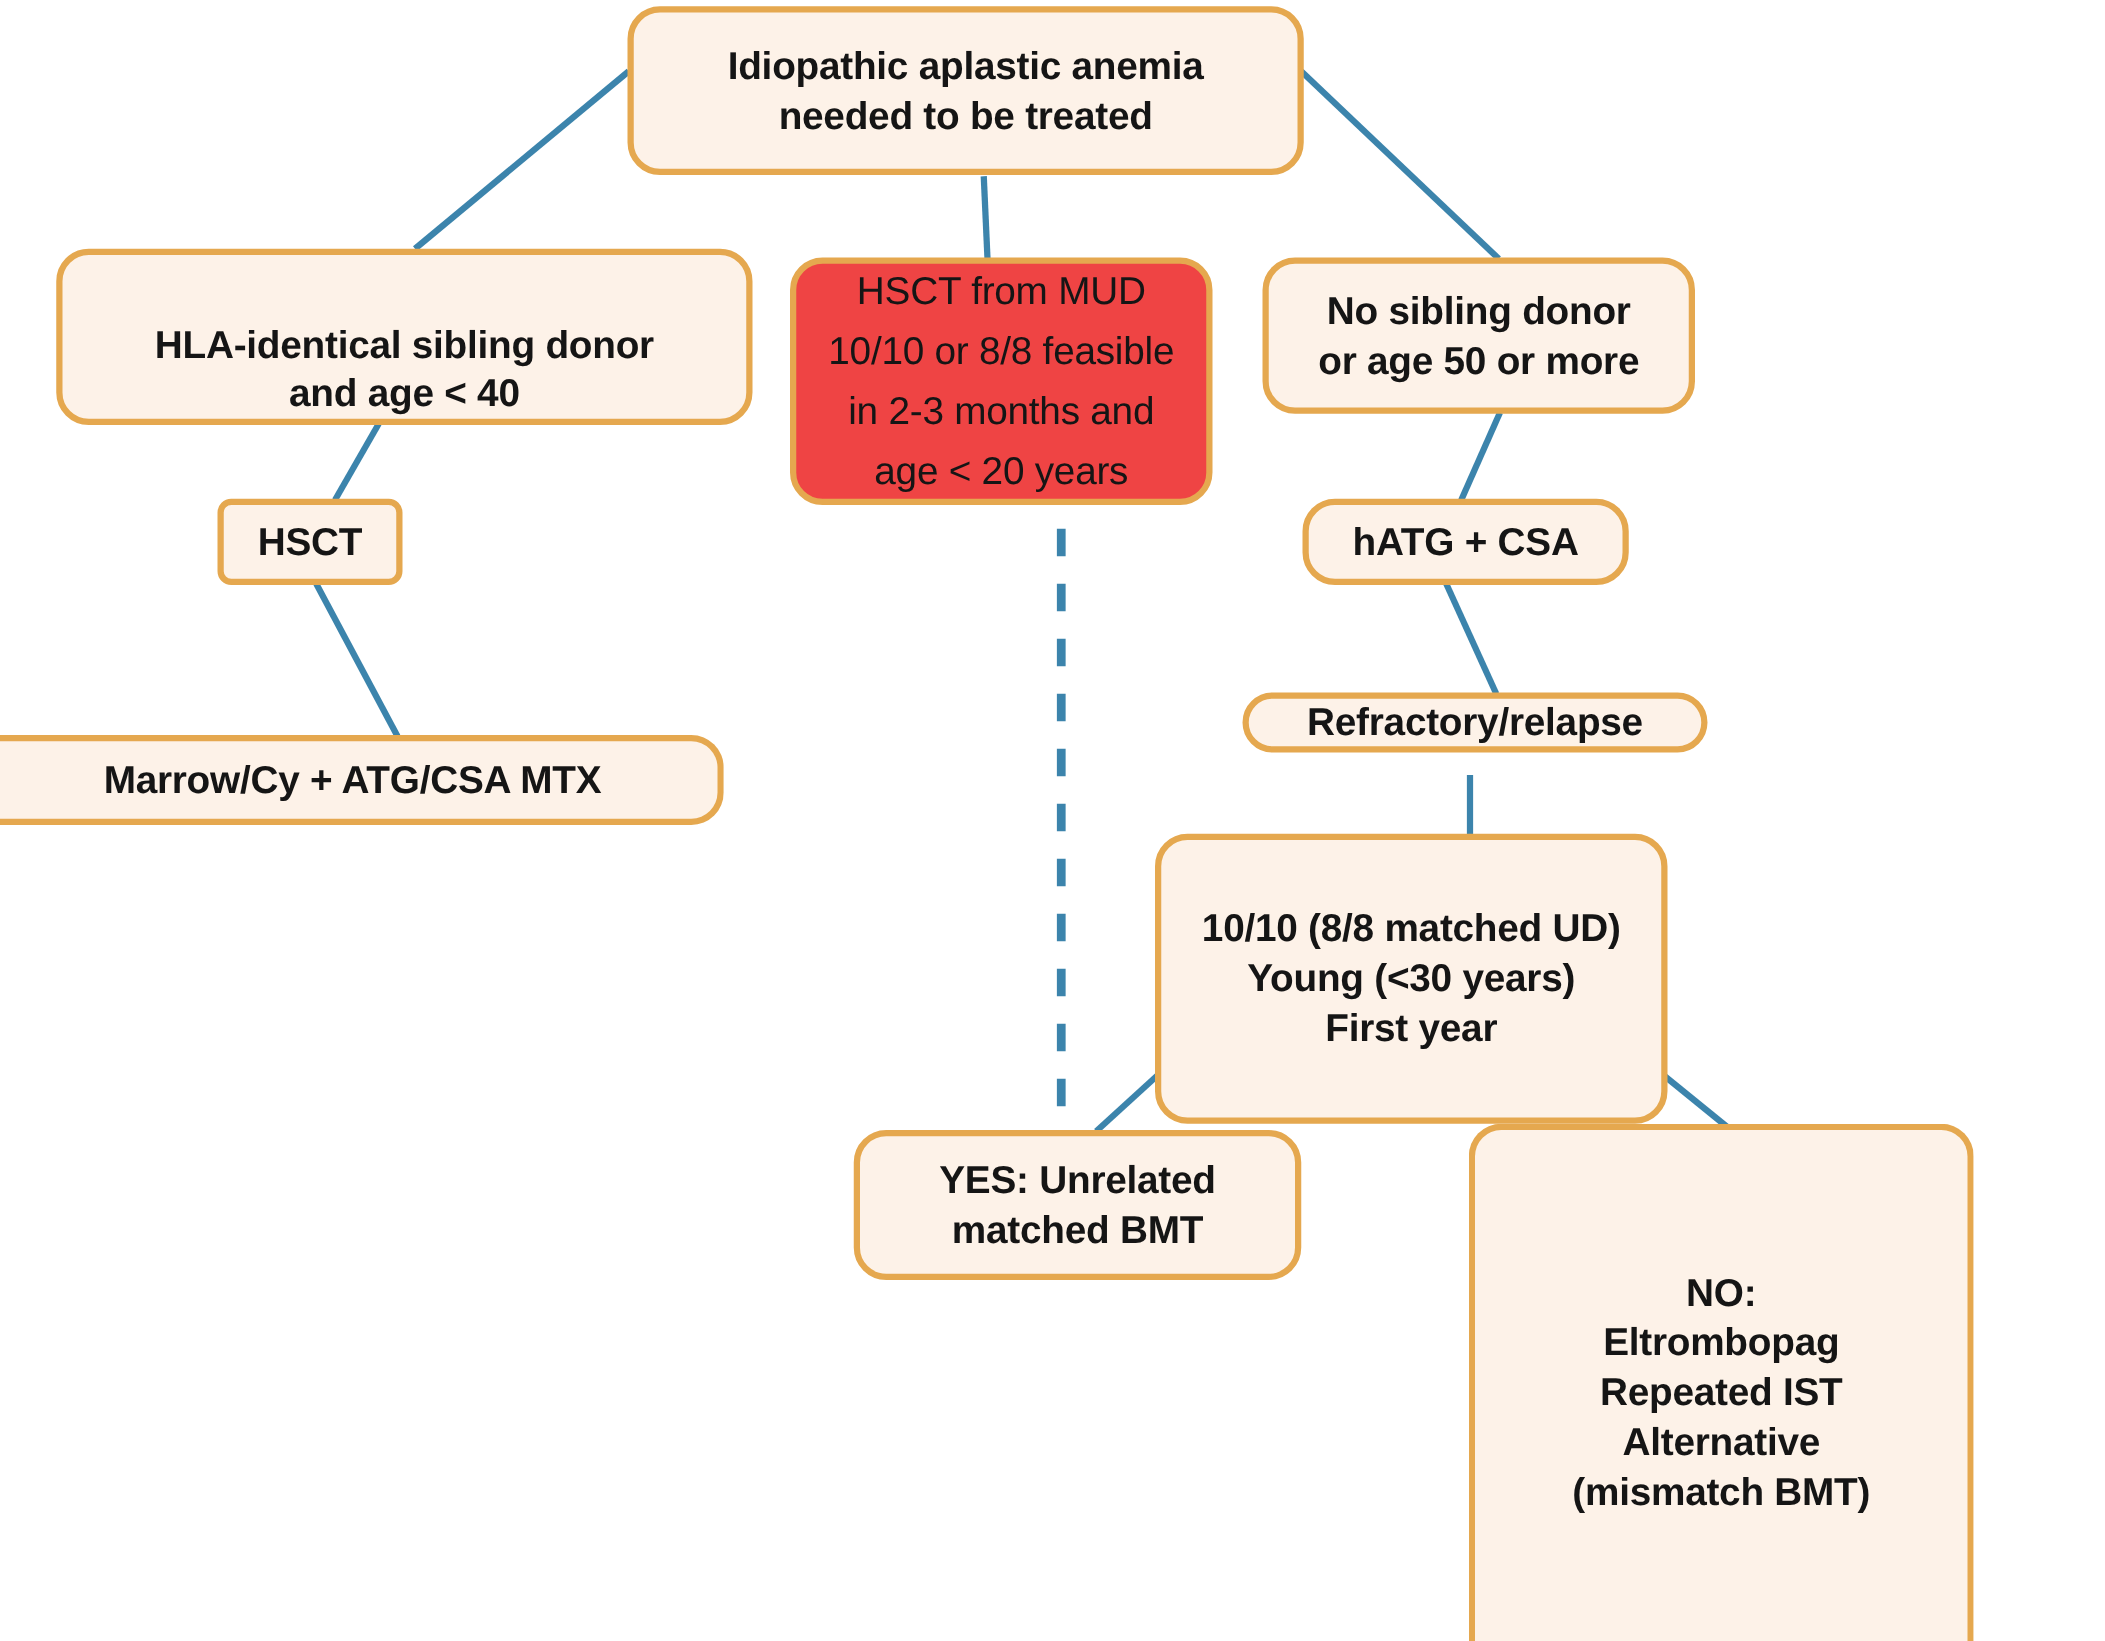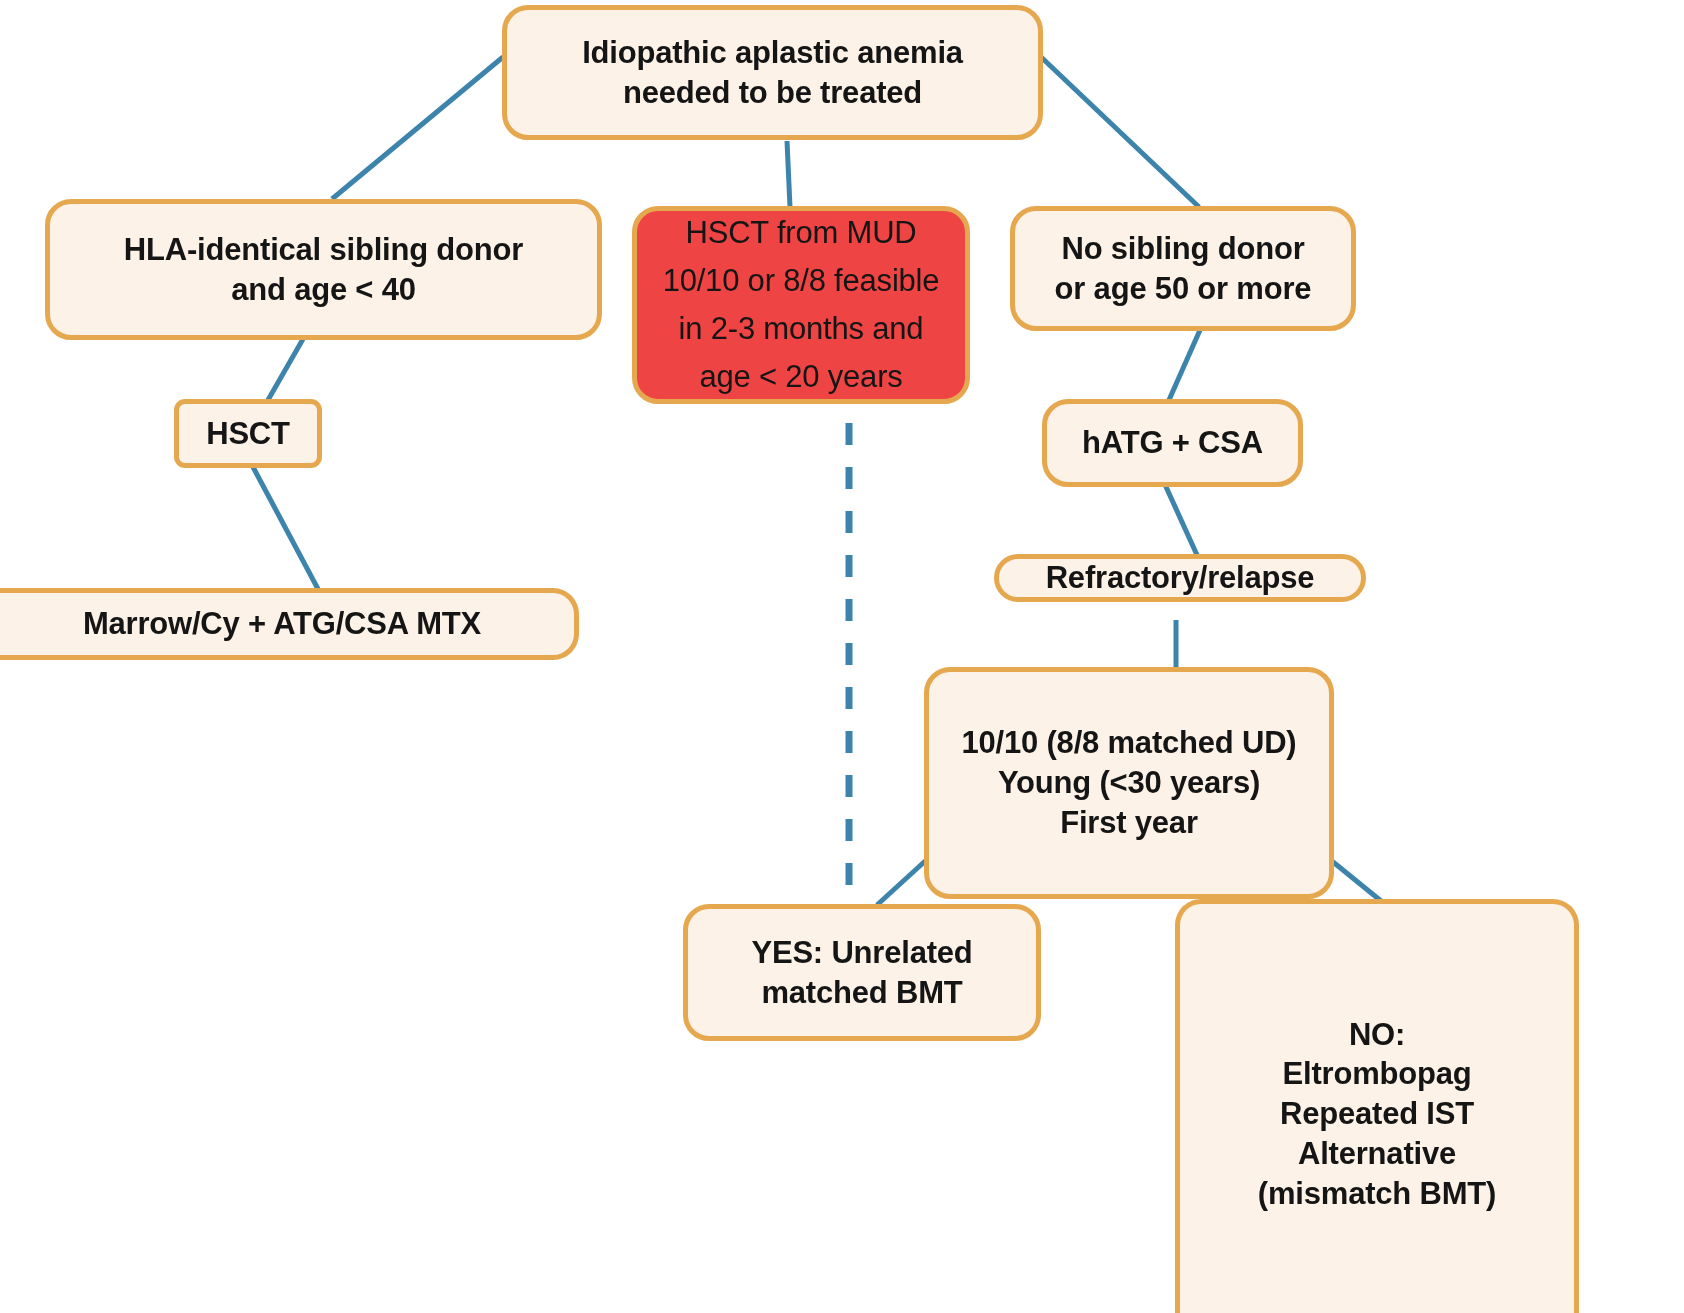--- a/index.html
+++ b/index.html
@@ -76,52 +76,52 @@
       <line x1="1157" y1="467" x2="1197" y2="555" stroke="#3C84AC" stroke-width="5"></line>
       <line x1="1176" y1="620" x2="1176" y2="668" stroke="#3C84AC" stroke-width="5"></line>
       <line x1="934" y1="853" x2="877" y2="905" stroke="#3C84AC" stroke-width="5"></line>
       <line x1="1322" y1="853" x2="1386" y2="905" stroke="#3C84AC" stroke-width="5"></line>
       <line x1="849" y1="423" x2="849" y2="905" stroke="#3C84AC" stroke-width="7" stroke-dasharray="22 22"></line>
     </svg>
 <div class="node" style="left: 502px; top: 5px; width: 541px; height: 135px; background: rgb(253, 242, 232); border-color: rgb(229, 168, 79); color: rgb(21, 21, 21);">
       <div class="txt">Idiopathic aplastic anemia
 needed to be treated</div>
     </div>
-    <div class="node" style="left: 45px; top: 199px; width: 557px; height: 141px; background: rgb(253, 242, 232); border-color: rgb(229, 168, 79); color: rgb(21, 21, 21);">
+    <div class="node" style="left: 45px; top: 199px; width: 557px; height: 141px; background: rgb(253, 242, 232); border-color: rgb(229, 168, 79); color: rgb(21, 21, 21); align-items: flex-end;">
       <div class="txt">HLA-identical sibling donor
 and age &lt; 40</div>
     </div>
     <div class="node regular" style="left: 632px; top: 206px; width: 338px; height: 198px; background: #ef4444; border-color: rgb(229, 168, 79); color: rgb(21, 21, 21);">
       <div class="txt">HSCT from MUD
 10/10 or 8/8 feasible
 in 2-3 months and
 age &lt; 20 years</div>
     </div>
     <div class="node" style="left: 1010px; top: 206px; width: 346px; height: 125px; background: rgb(253, 242, 232); border-color: rgb(229, 168, 79); color: rgb(21, 21, 21);">
       <div class="txt">No sibling donor
 or age 50 or more</div>
     </div>
     <div class="node" style="left: 174px; top: 399px; width: 148px; height: 69px; background: rgb(253, 242, 232); border-color: rgb(229, 168, 79); color: rgb(21, 21, 21); border-radius: 11px;">
       <div class="txt">HSCT</div>
     </div>
-    <div class="node" style="left: 1042px; top: 399px; width: 261px; height: 88px; background: rgb(253, 242, 232); border-color: rgb(229, 168, 79); color: rgb(21, 21, 21);">
+    <div class="node" style="left: 1042px; top: 399px; width: 261px; height: 69px; background: rgb(253, 242, 232); border-color: rgb(229, 168, 79); color: rgb(21, 21, 21);">
       <div class="txt">hATG + CSA</div>
     </div>
     <div class="node clipped-left" style="left: -10px; top: 588px; width: 589px; height: 72px; background: rgb(253, 242, 232); border-color: rgb(229, 168, 79); color: rgb(21, 21, 21);">
       <div class="txt">Marrow/Cy + ATG/CSA MTX</div>
     </div>
     <div class="node" style="left: 994px; top: 554px; width: 372px; height: 48px; background: rgb(253, 242, 232); border-color: rgb(229, 168, 79); color: rgb(21, 21, 21);">
       <div class="txt">Refractory/relapse</div>
     </div>
     <div class="node" style="left: 924px; top: 667px; width: 410px; height: 232px; background: rgb(253, 242, 232); border-color: rgb(229, 168, 79); color: rgb(21, 21, 21);">
       <div class="txt">10/10 (8/8 matched UD)
 Young (&lt;30 years)
 First year</div>
     </div>
-    <div class="node" style="left: 683px; top: 904px; width: 358px; height: 137px; background: rgb(253, 242, 232); border-color: rgb(229, 168, 79); color: rgb(21, 21, 21);">
+    <div class="node" style="left: 683px; top: 904px; width: 358px; height: 120px; background: rgb(253, 242, 232); border-color: rgb(229, 168, 79); color: rgb(21, 21, 21);">
       <div class="txt">YES: Unrelated
 matched BMT</div>
     </div>
     <div class="node clipped-bottom" style="left: 1175px; top: 899px; width: 404px; height: 425px; background: rgb(253, 242, 232); border-color: rgb(229, 168, 79); color: rgb(21, 21, 21);">
       <div class="txt">NO:
 Eltrombopag
 Repeated IST
 Alternative
 (mismatch BMT)</div>
     </div>

